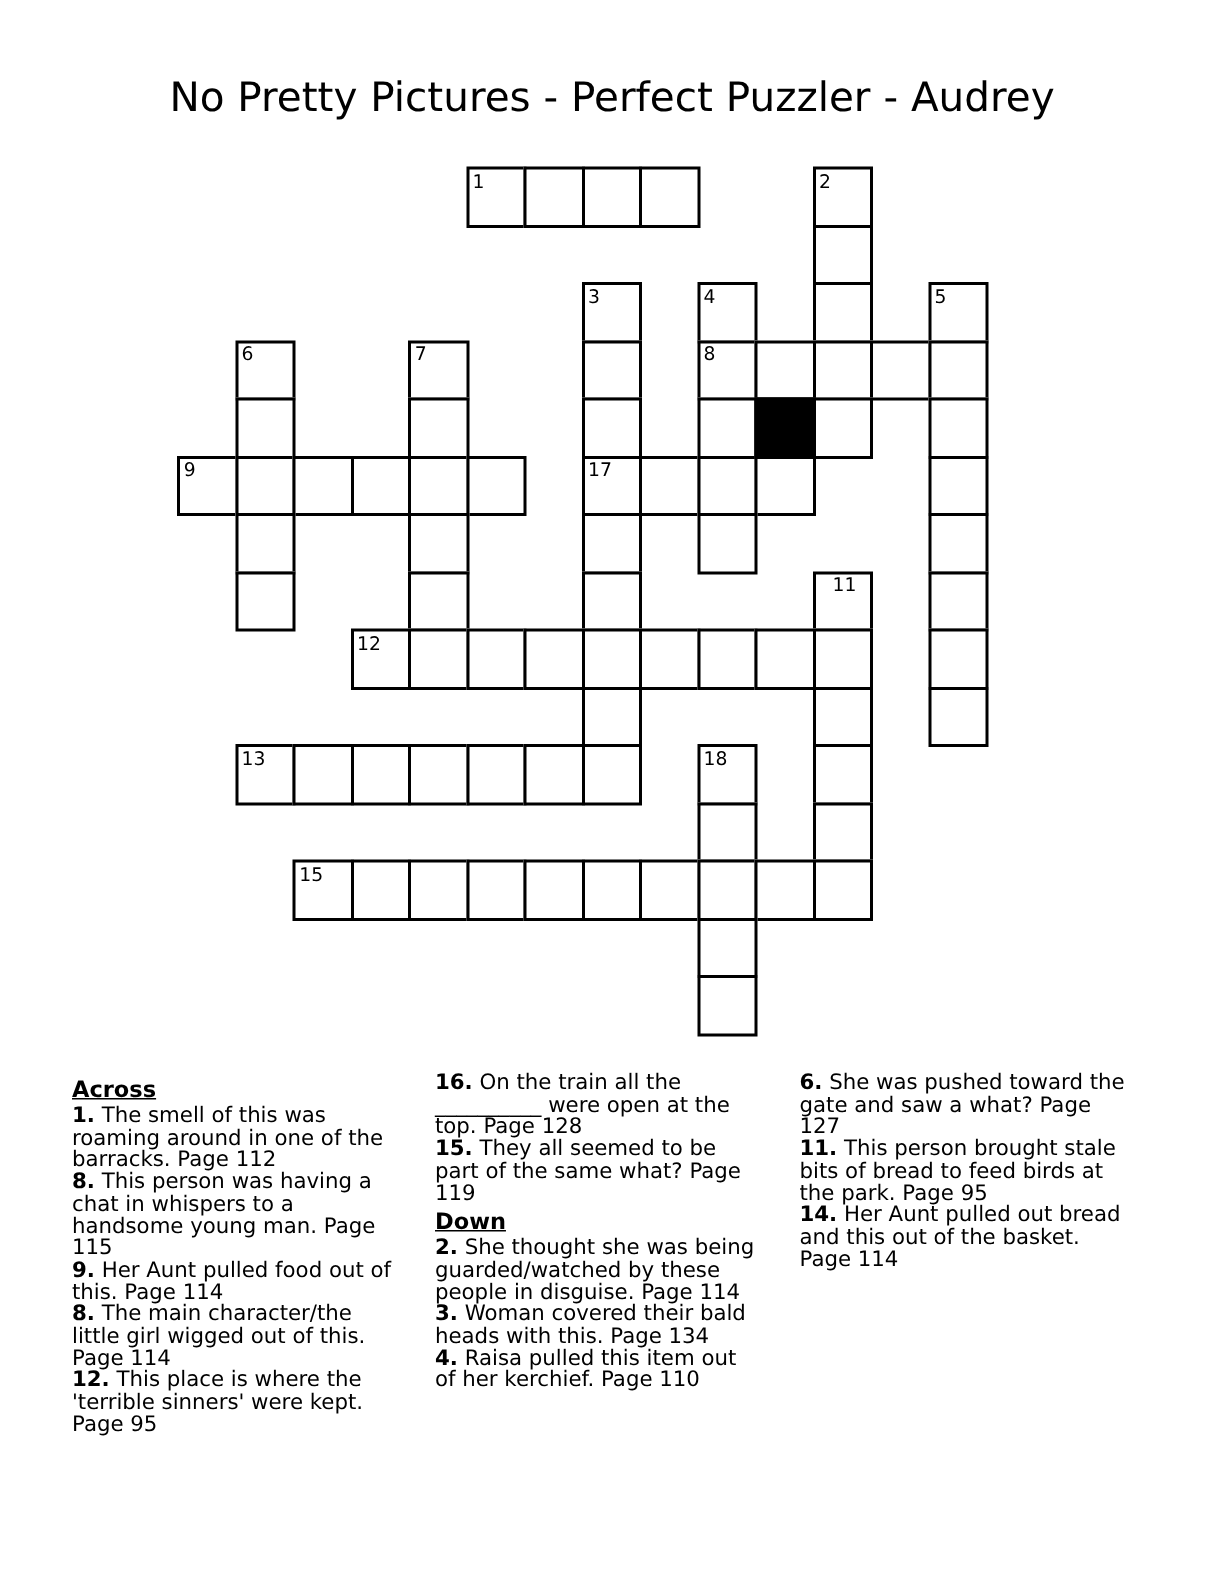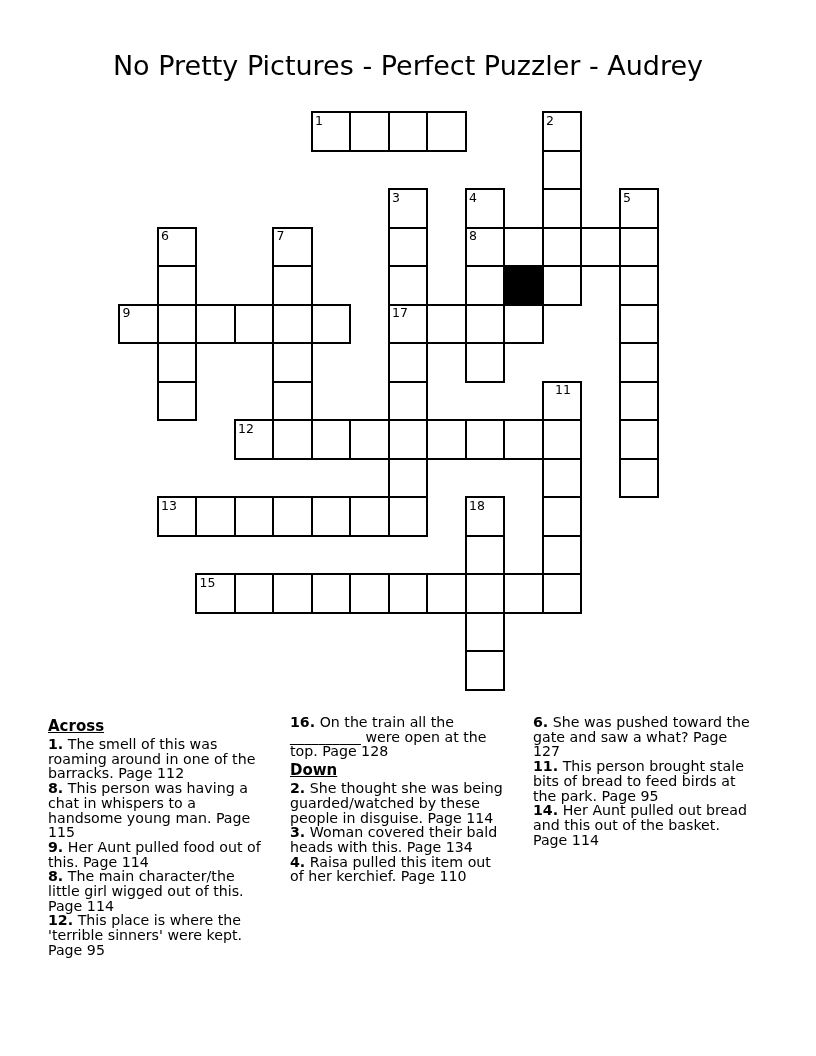--- a/index.html
+++ b/index.html
@@ -202,20 +202,21 @@
       <div class="clue-col" style="left: 48px;">
         <div class="clue-header">Across</div>
         <p class="clue"><b>1.</b> The smell of this was roaming around in one of the barracks. Page 112</p>
         <p class="clue"><b>8.</b> This person was having a chat in whispers to a handsome young man. Page 115</p>
         <p class="clue"><b>9.</b> Her Aunt pulled food out of this. Page 114</p>
         <p class="clue"><b>8.</b> The main character/the little girl wigged out of this. Page 114</p>
         <p class="clue"><b>12.</b> This place is where the 'terrible sinners' were kept. Page 95</p>
       </div>
       <div class="clue-col" style="left: 290px;">
         <p class="clue"><b>16.</b> On the train all the __________ were open at the top. Page 128</p>
+        <p class="clue"><b>15.</b> They all seemed to be part of the same what? Page 119</p>
         <div class="clue-header">Down</div>
         <p class="clue"><b>2.</b> She thought she was being guarded/watched by these people in disguise. Page 114</p>
         <p class="clue"><b>3.</b> Woman covered their bald heads with this. Page 134</p>
         <p class="clue"><b>4.</b> Raisa pulled this item out of her kerchief. Page 110</p>
       </div>
       <div class="clue-col" style="left: 533px;">
         <p class="clue"><b>6.</b> She was pushed toward the gate and saw a what? Page 127</p>
         <p class="clue"><b>11.</b> This person brought stale bits of bread to feed birds at the park. Page 95</p>
         <p class="clue"><b>14.</b> Her Aunt pulled out bread and this out of the basket. Page 114</p>
       </div>

